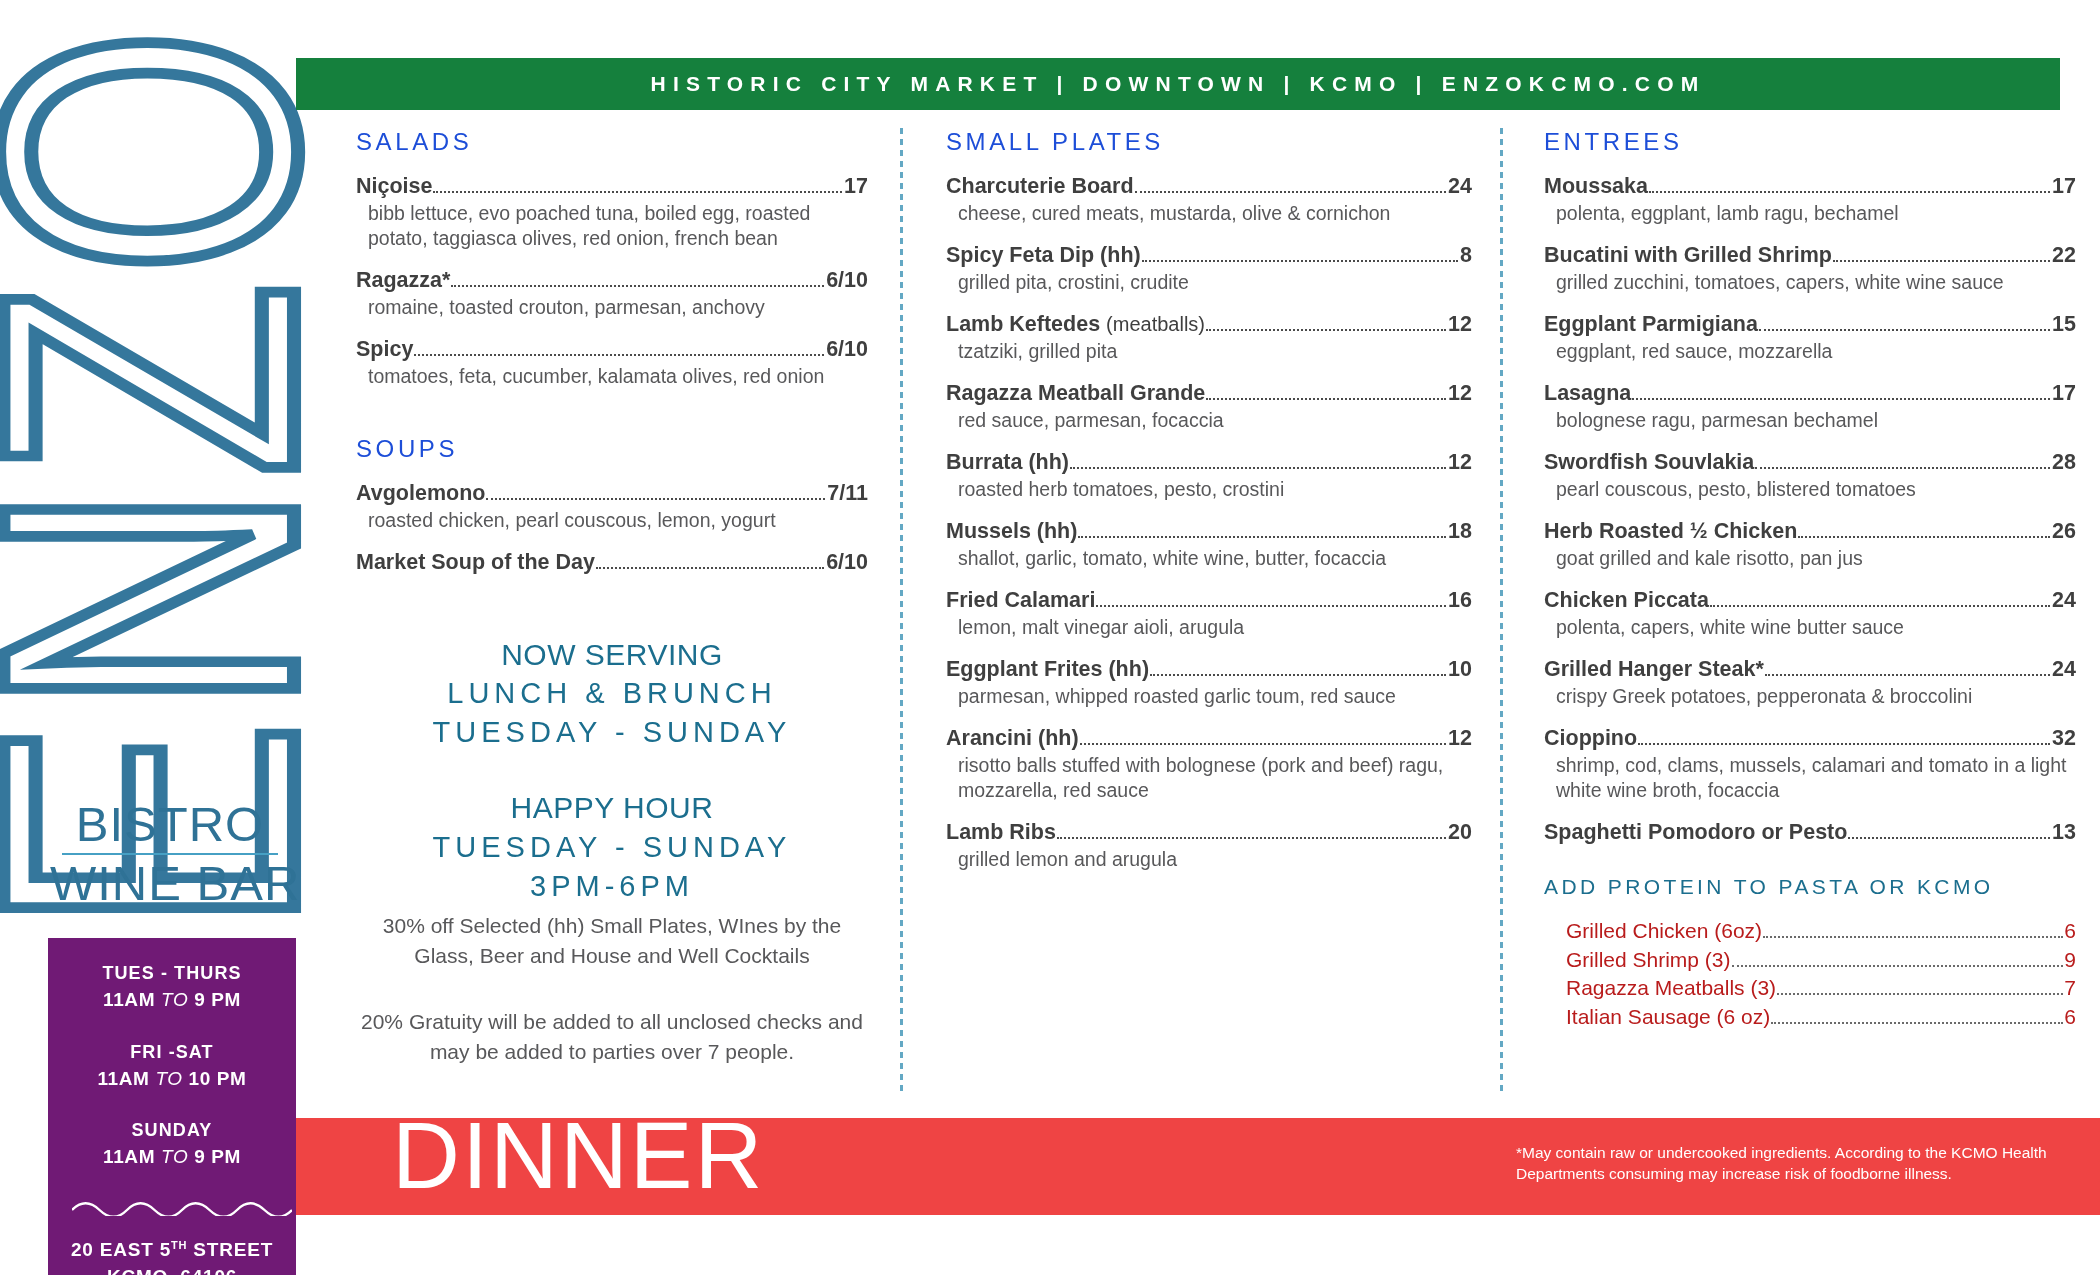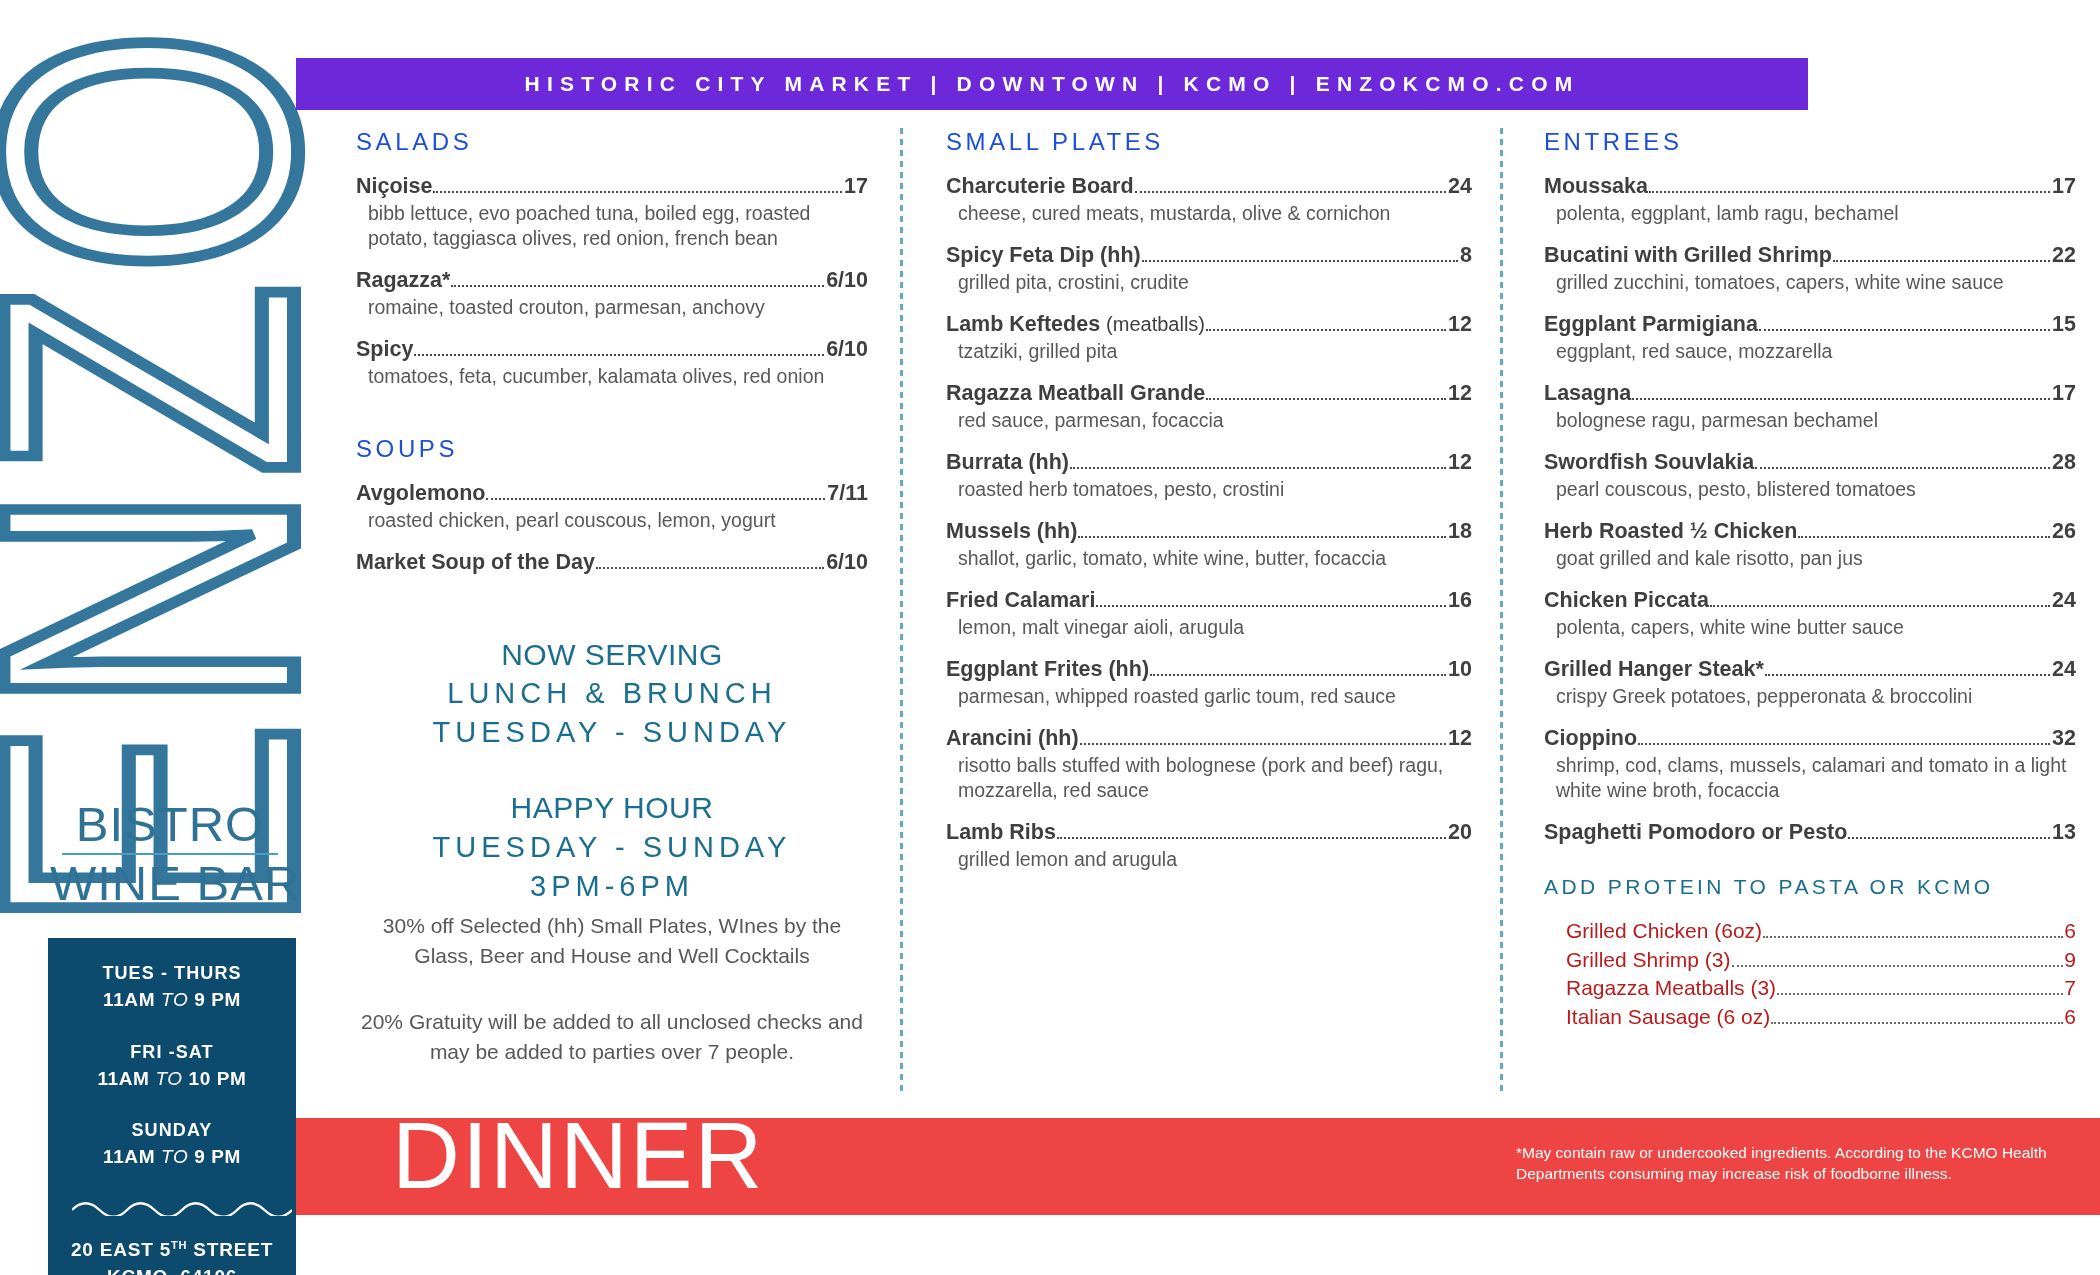--- a/index.html
+++ b/index.html
@@ -51,21 +51,21 @@
     font-size: 49px; font-weight: 300; letter-spacing: 1px;
     line-height: 1.02; white-space: nowrap;
   }
   #bistro-rule {
     height: 2px; background: #46a0c4;
     margin: 3px 12px 4px 12px;
   }
   #hours-box {
     position: absolute; left: 48px; top: 938px;
     width: 248px; height: 337px;
-    background: #0c4a6e;
+    background: #701a75;
     color: #ffffff;
     padding: 22px 10px 0 10px;
     text-align: center;
   }
   .hours-group { margin-bottom: 25px; }
   .hours-day {
     font-size: 18px; font-weight: bold; letter-spacing: 1.1px; line-height: 1.5;
   }
   .hours-time {
     font-size: 19px; font-weight: bold; letter-spacing: 0.6px; line-height: 1.4;
@@ -73,22 +73,22 @@
   .hours-time i { font-weight: normal; font-style: italic; }
   #wave { height: 16px; margin: 4px 14px 16px 14px; }
   .addr-line {
     font-size: 19px; font-weight: bold; letter-spacing: 0.8px; line-height: 1.45;
   }
   .addr-line sup { font-size: 11px; vertical-align: super; }
 
   
   #top-banner {
     position: absolute; left: 296px; top: 58px;
-    width: 1512px; height: 52px;
-    background: #6d28d9;
+    width: 1764px; height: 52px;
+    background: #15803d;
     display: flex; align-items: center; justify-content: center;
   }
   #top-banner-text {
     color: #ffffff; font-size: 21px; font-weight: bold;
     letter-spacing: 7.2px; white-space: nowrap;
   }
 
   
   #columns {
     position: absolute; left: 296px; top: 128px;

